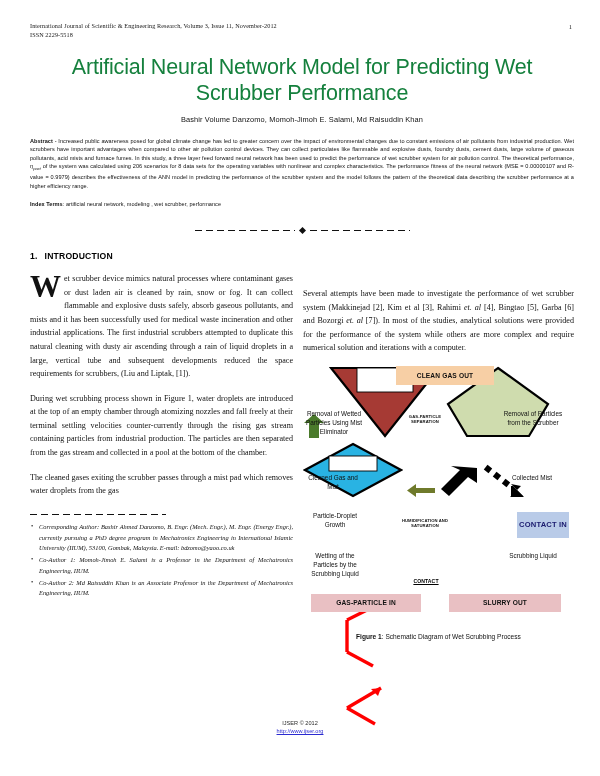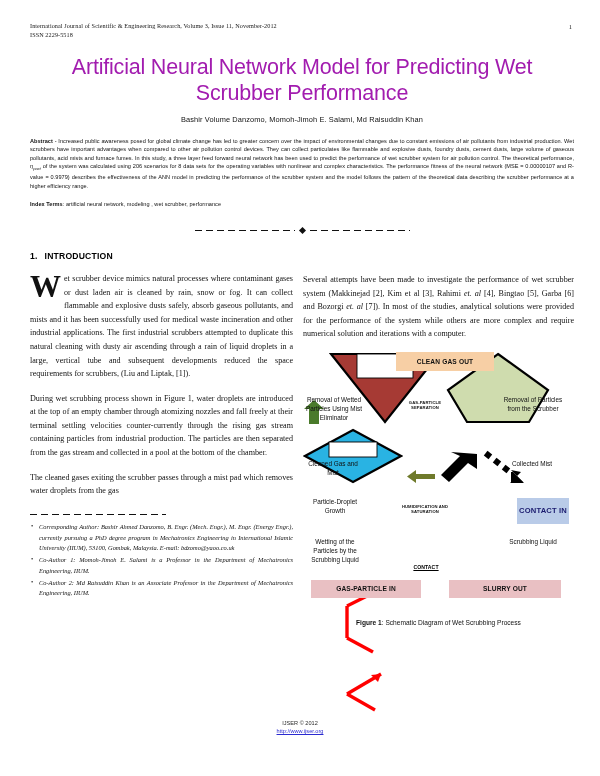--- a/index.html
+++ b/index.html
@@ -23,21 +23,21 @@
 
   
   .title {
     margin-top: 14px;
     text-align: center;
     font-family: "Liberation Sans", sans-serif;
     font-size: 21.5px;
     font-weight: 400;
     line-height: 1.22;
     letter-spacing: -0.2px;
-    color: #a21caf;
+    color: #15803d;
   }
   .authors {
     margin-top: 9px; text-align: center;
     font-family: "Liberation Sans", sans-serif;
     font-size: 7.4px; color: #111; letter-spacing: .12px;
   }
 
   
   .abstract {
     margin-top: 13px;
@@ -195,21 +195,21 @@
 
       <div class="footnote-rule"></div>
       <ul class="footnotes">
         <li>Corresponding Author: Bashir Ahmed Danzomo, B. Engr. (Mech. Engr.), M. Engr. (Energy Engr.), currently pursuing a PhD degree program in Mechatronics Engineering in International Islamic University (IIUM), 53100, Gombak, Malaysia. E-mail: bdzomo@yaoo.co.uk</li>
         <li>Co-Author 1: Momoh-Jimoh E. Salami is a Professor in the Department of Mechatronics Engineering, IIUM.</li>
         <li>Co-Author 2: Md Raisuddin Khan is an Associate Professor in the Department of Mechatronics Engineering, IIUM.</li>
       </ul>
     </div>
 
     <div class="col right">
-      <p class="body" style="margin-top:22px;">
+      <p class="body" style="margin-top:36px;">
         <span>Several attempts have been made to investigate the performance of wet scrubber system (Makkinejad [2], Kim et al [3], Rahimi </span><span class="ital">et. al</span><span> [4], Bingtao [5], Garba [6] and Bozorgi </span><span class="ital">et. al</span><span> [7]). In most of the studies, analytical solutions were provided for the performance of the system while others are more complex and require numerical solution and iterations with a computer.</span>
       </p>
 
       <div class="figure">
         <div class="diagram">
 
           
           <div class="dbox" style="left:93px; top:0px; width:98px; height:19px; background:#f7cfa5;">
             <span>CLEAN GAS OUT</span>
           </div>

